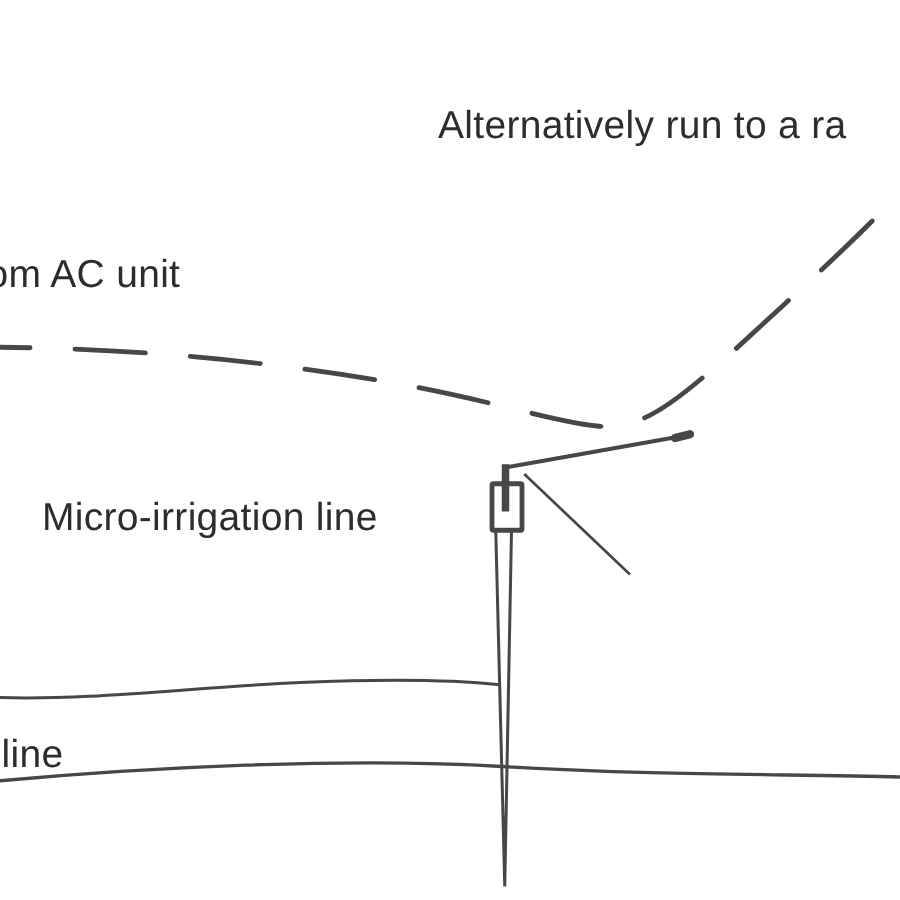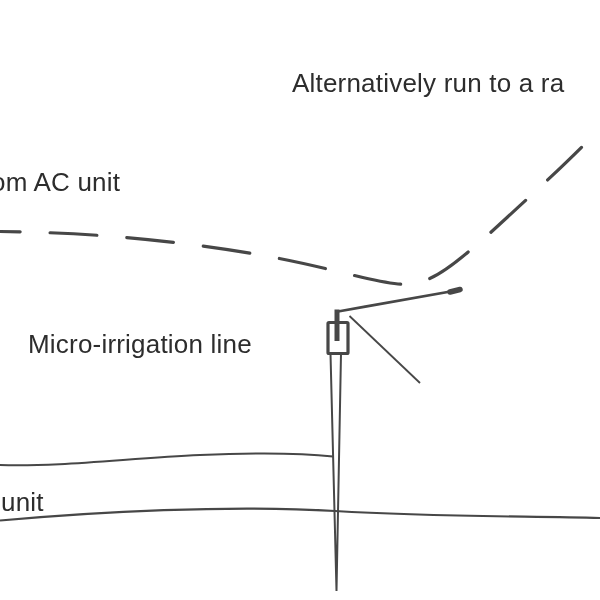--- a/index.html
+++ b/index.html
@@ -65,15 +65,15 @@
   </svg>
 
   <div class="label label-alt">Alternatively run to a ra</div>
 
   <div class="label label-ac">om AC unit</div>
 
   <div class="label label-micro">
     <div>Micro-irrigation line</div>
   </div>
 
-  <div class="label label-timer">unit</div>
+  <div class="label label-timer">line</div>
 
 </div>
 
 </body></html>

